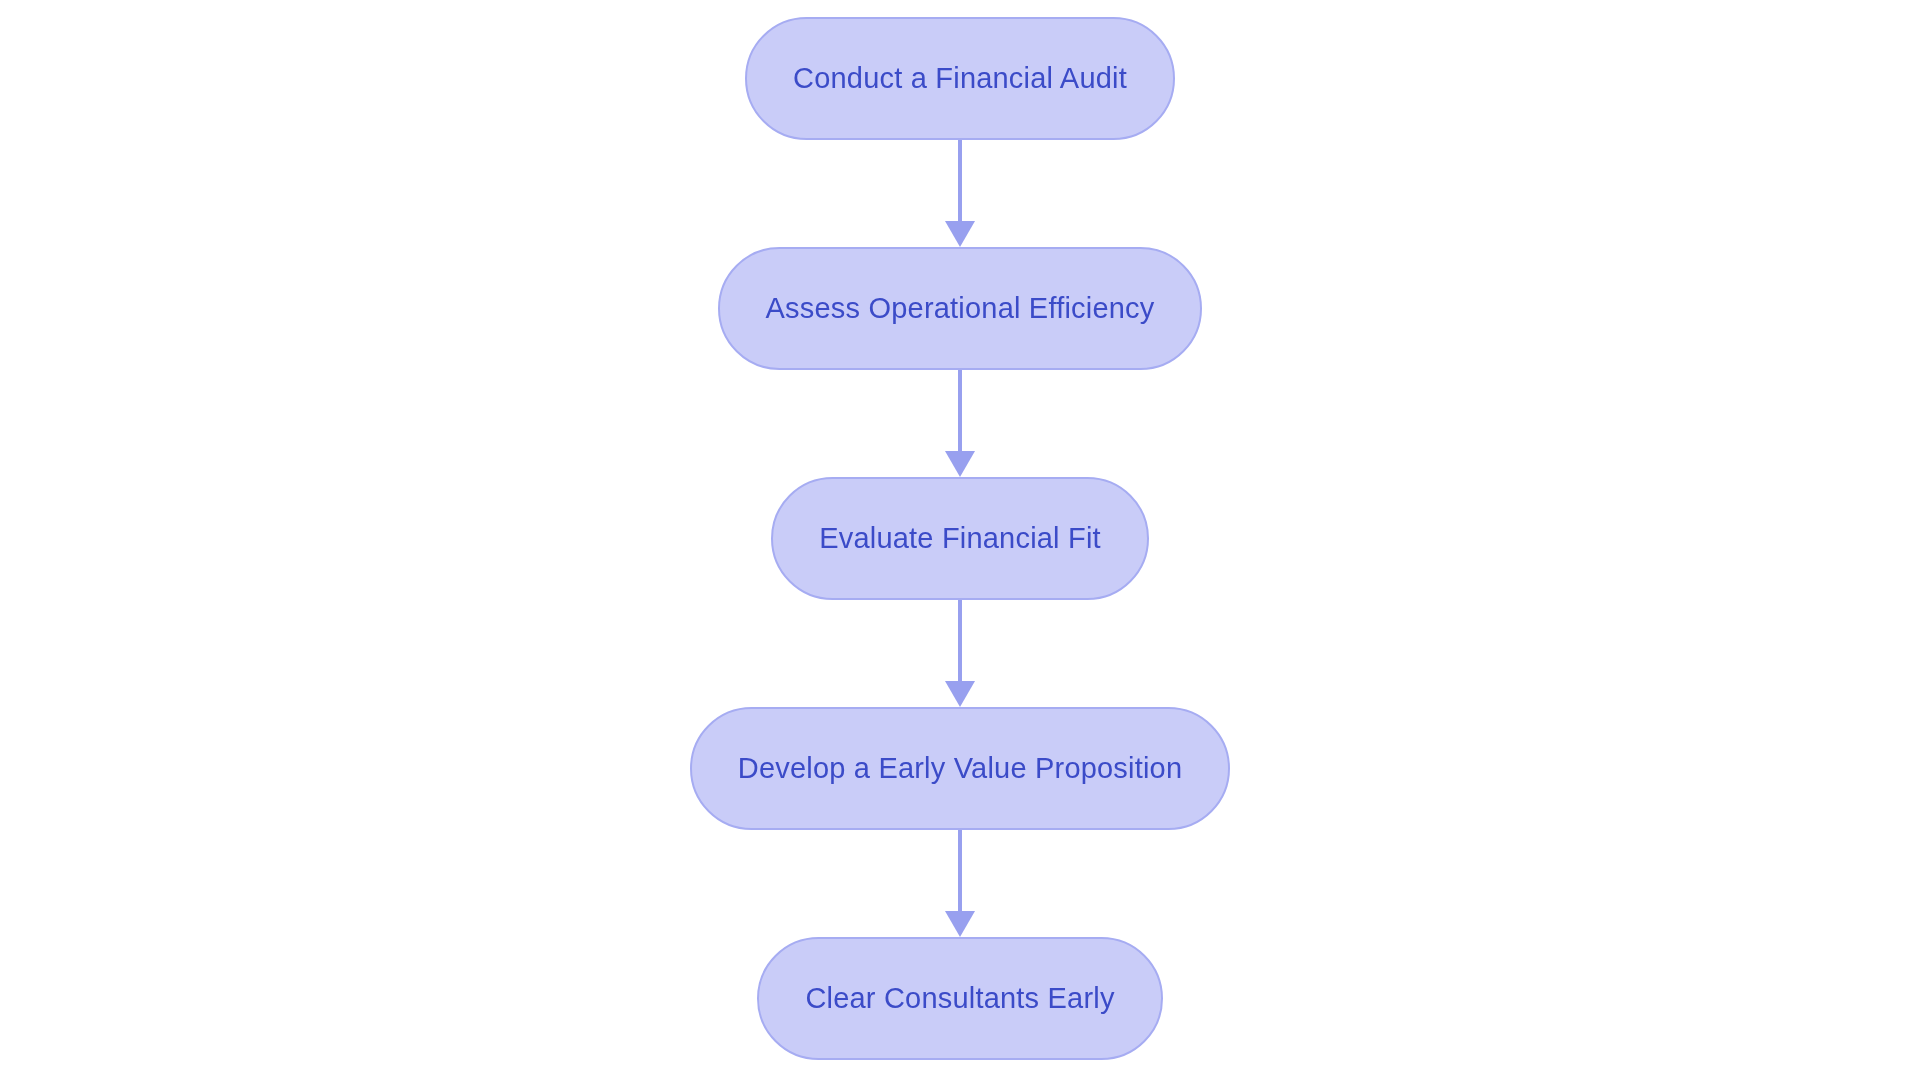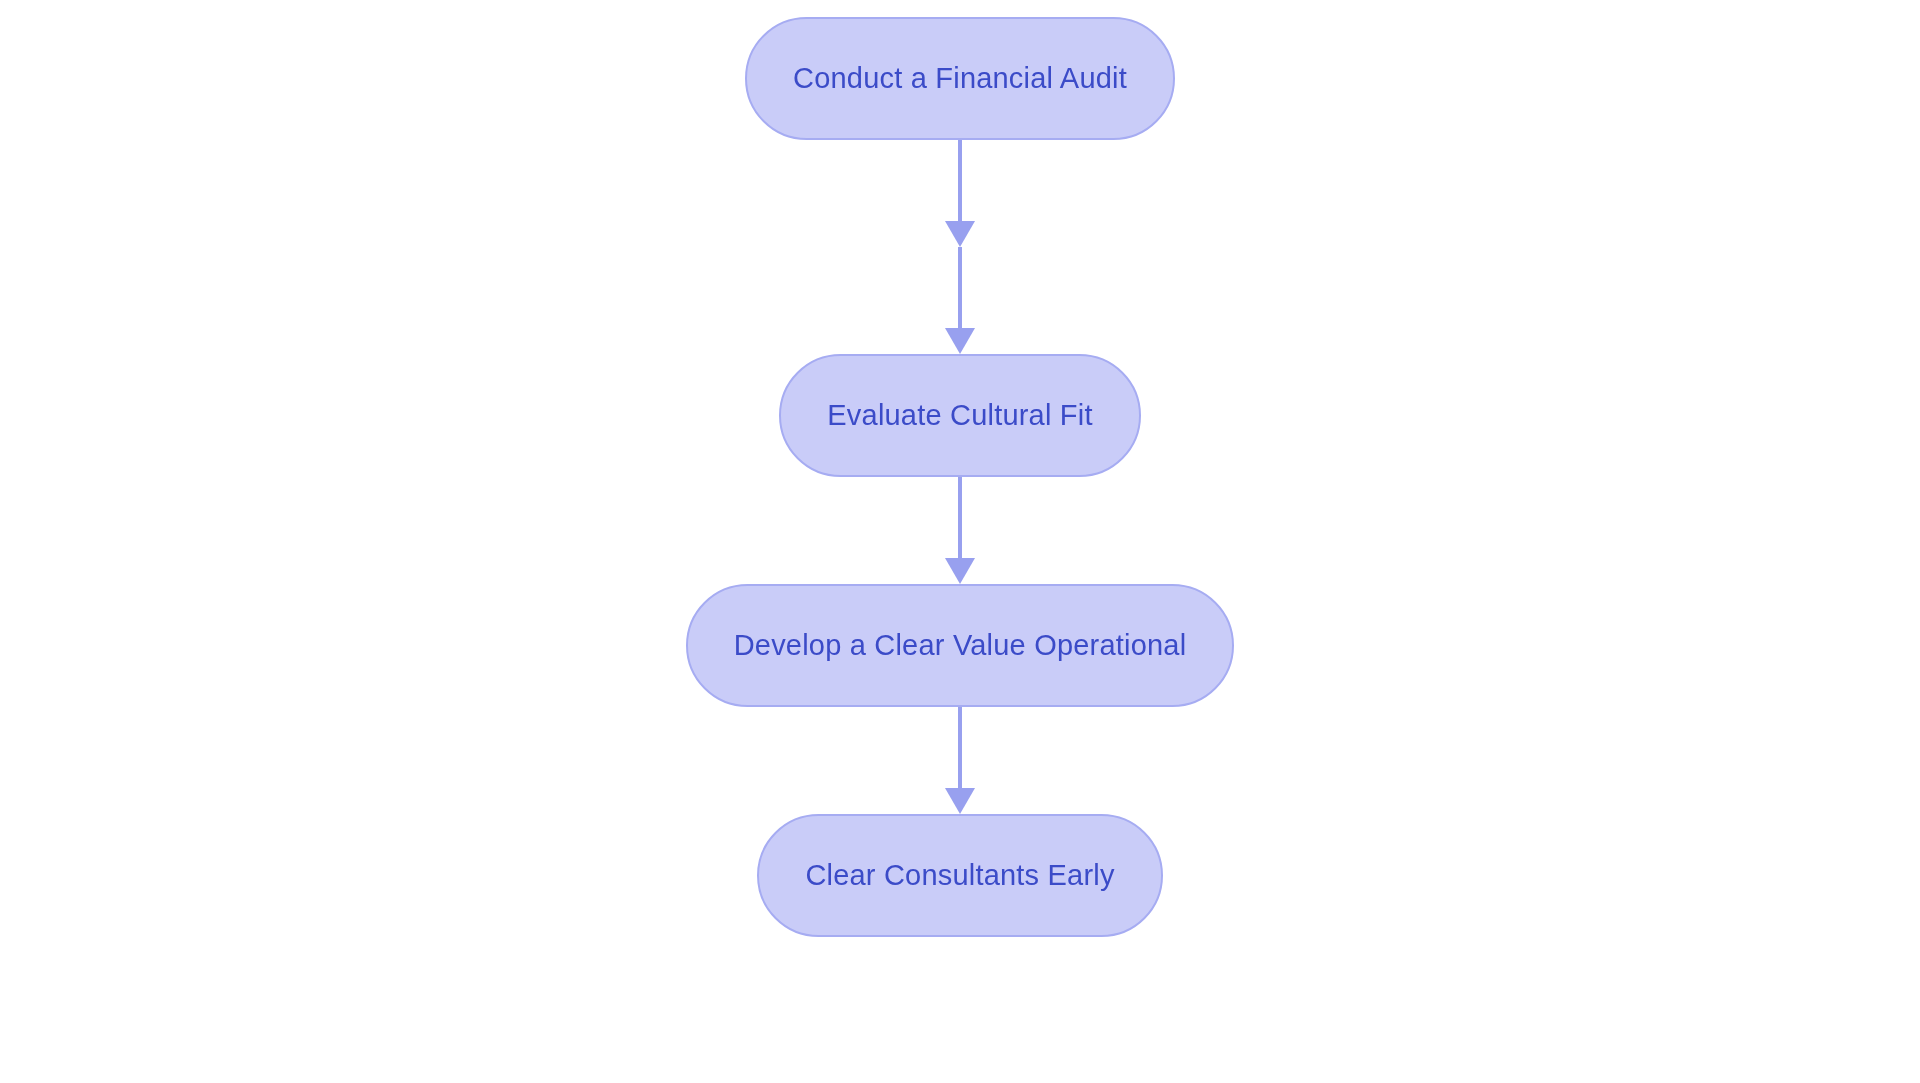--- a/index.html
+++ b/index.html
@@ -69,37 +69,40 @@
 
   <div class="flow-node">
     <span class="node-label">Conduct a Financial Audit</span>
   </div>
 
   <div class="flow-arrow">
     <div class="arrow-line"></div>
     <div class="arrow-head"></div>
   </div>
 
-
-  <div class="flow-arrow">
-    <div class="arrow-line"></div>
-    <div class="arrow-head"></div>
-  </div>
-
   <div class="flow-node">
-    <span class="node-label">Evaluate Cultural Fit</span>
+    <span class="node-label">Assess Operational Efficiency</span>
   </div>
 
   <div class="flow-arrow">
     <div class="arrow-line"></div>
     <div class="arrow-head"></div>
   </div>
 
   <div class="flow-node">
-    <span class="node-label">Develop a Clear Value Operational</span>
+    <span class="node-label">Evaluate Financial Fit</span>
+  </div>
+
+  <div class="flow-arrow">
+    <div class="arrow-line"></div>
+    <div class="arrow-head"></div>
+  </div>
+
+  <div class="flow-node">
+    <span class="node-label">Develop a Early Value Proposition</span>
   </div>
 
   <div class="flow-arrow">
     <div class="arrow-line"></div>
     <div class="arrow-head"></div>
   </div>
 
   <div class="flow-node">
     <span class="node-label">Clear Consultants Early</span>
   </div>

